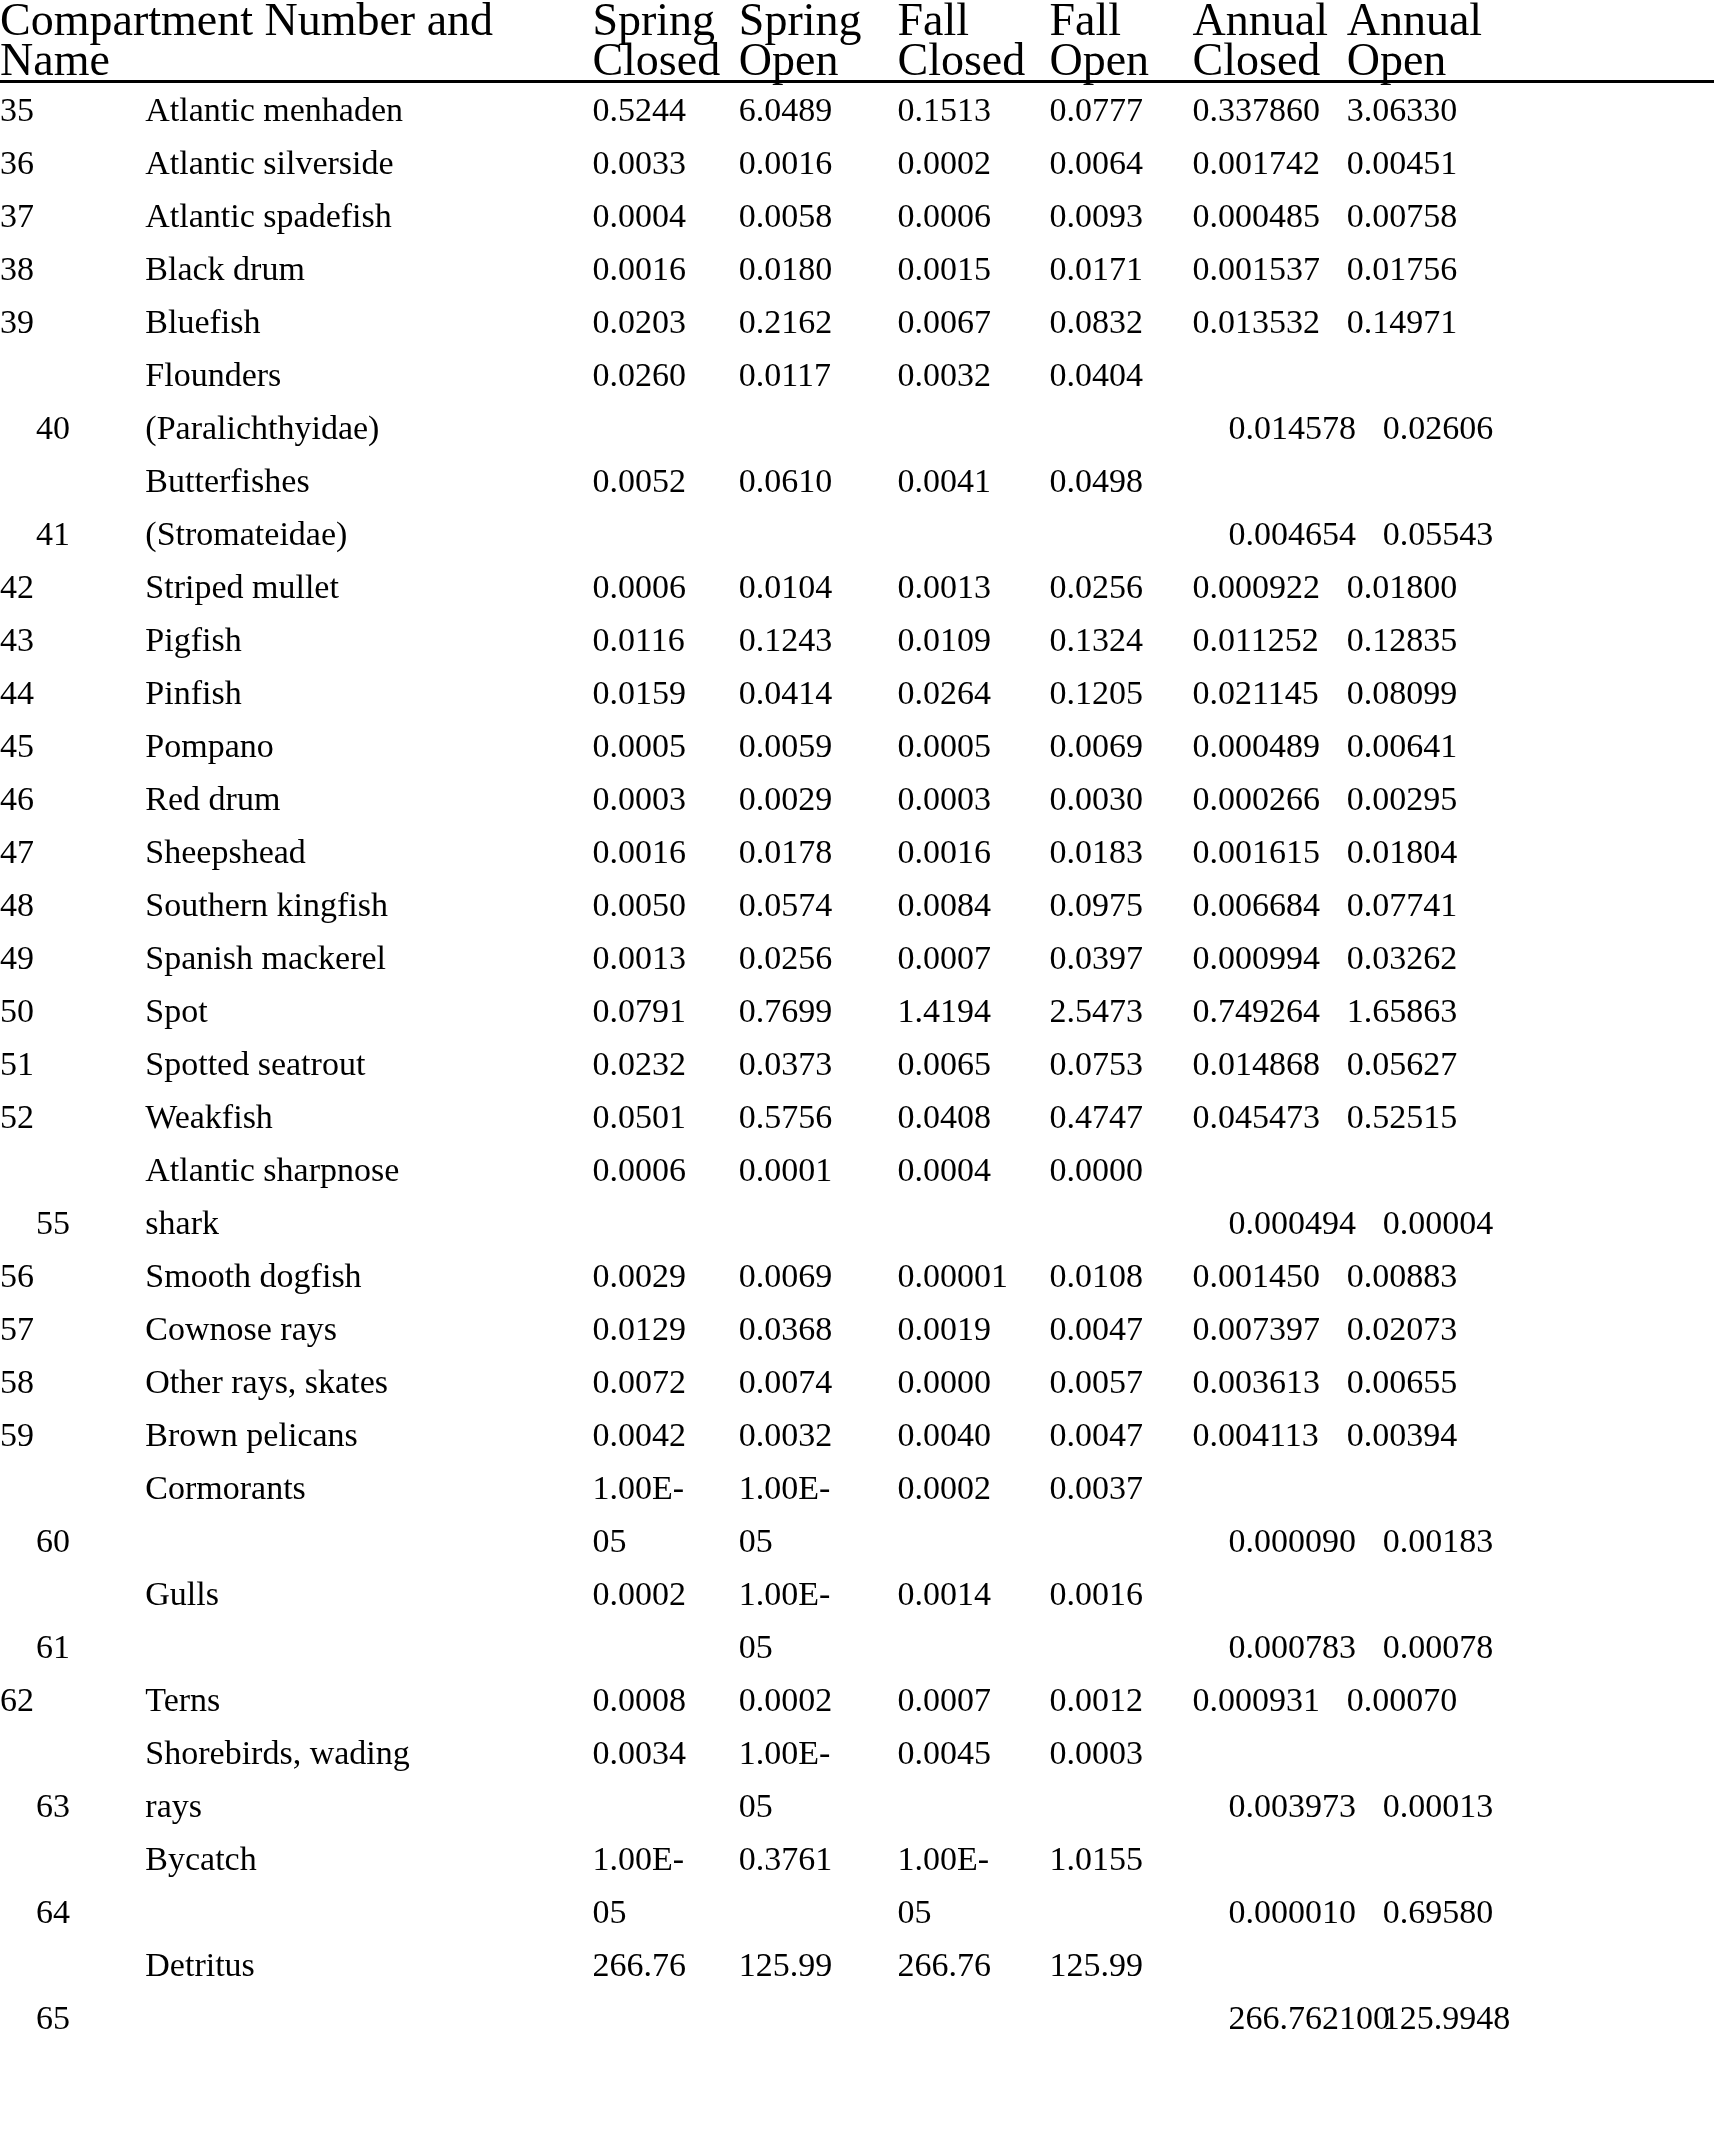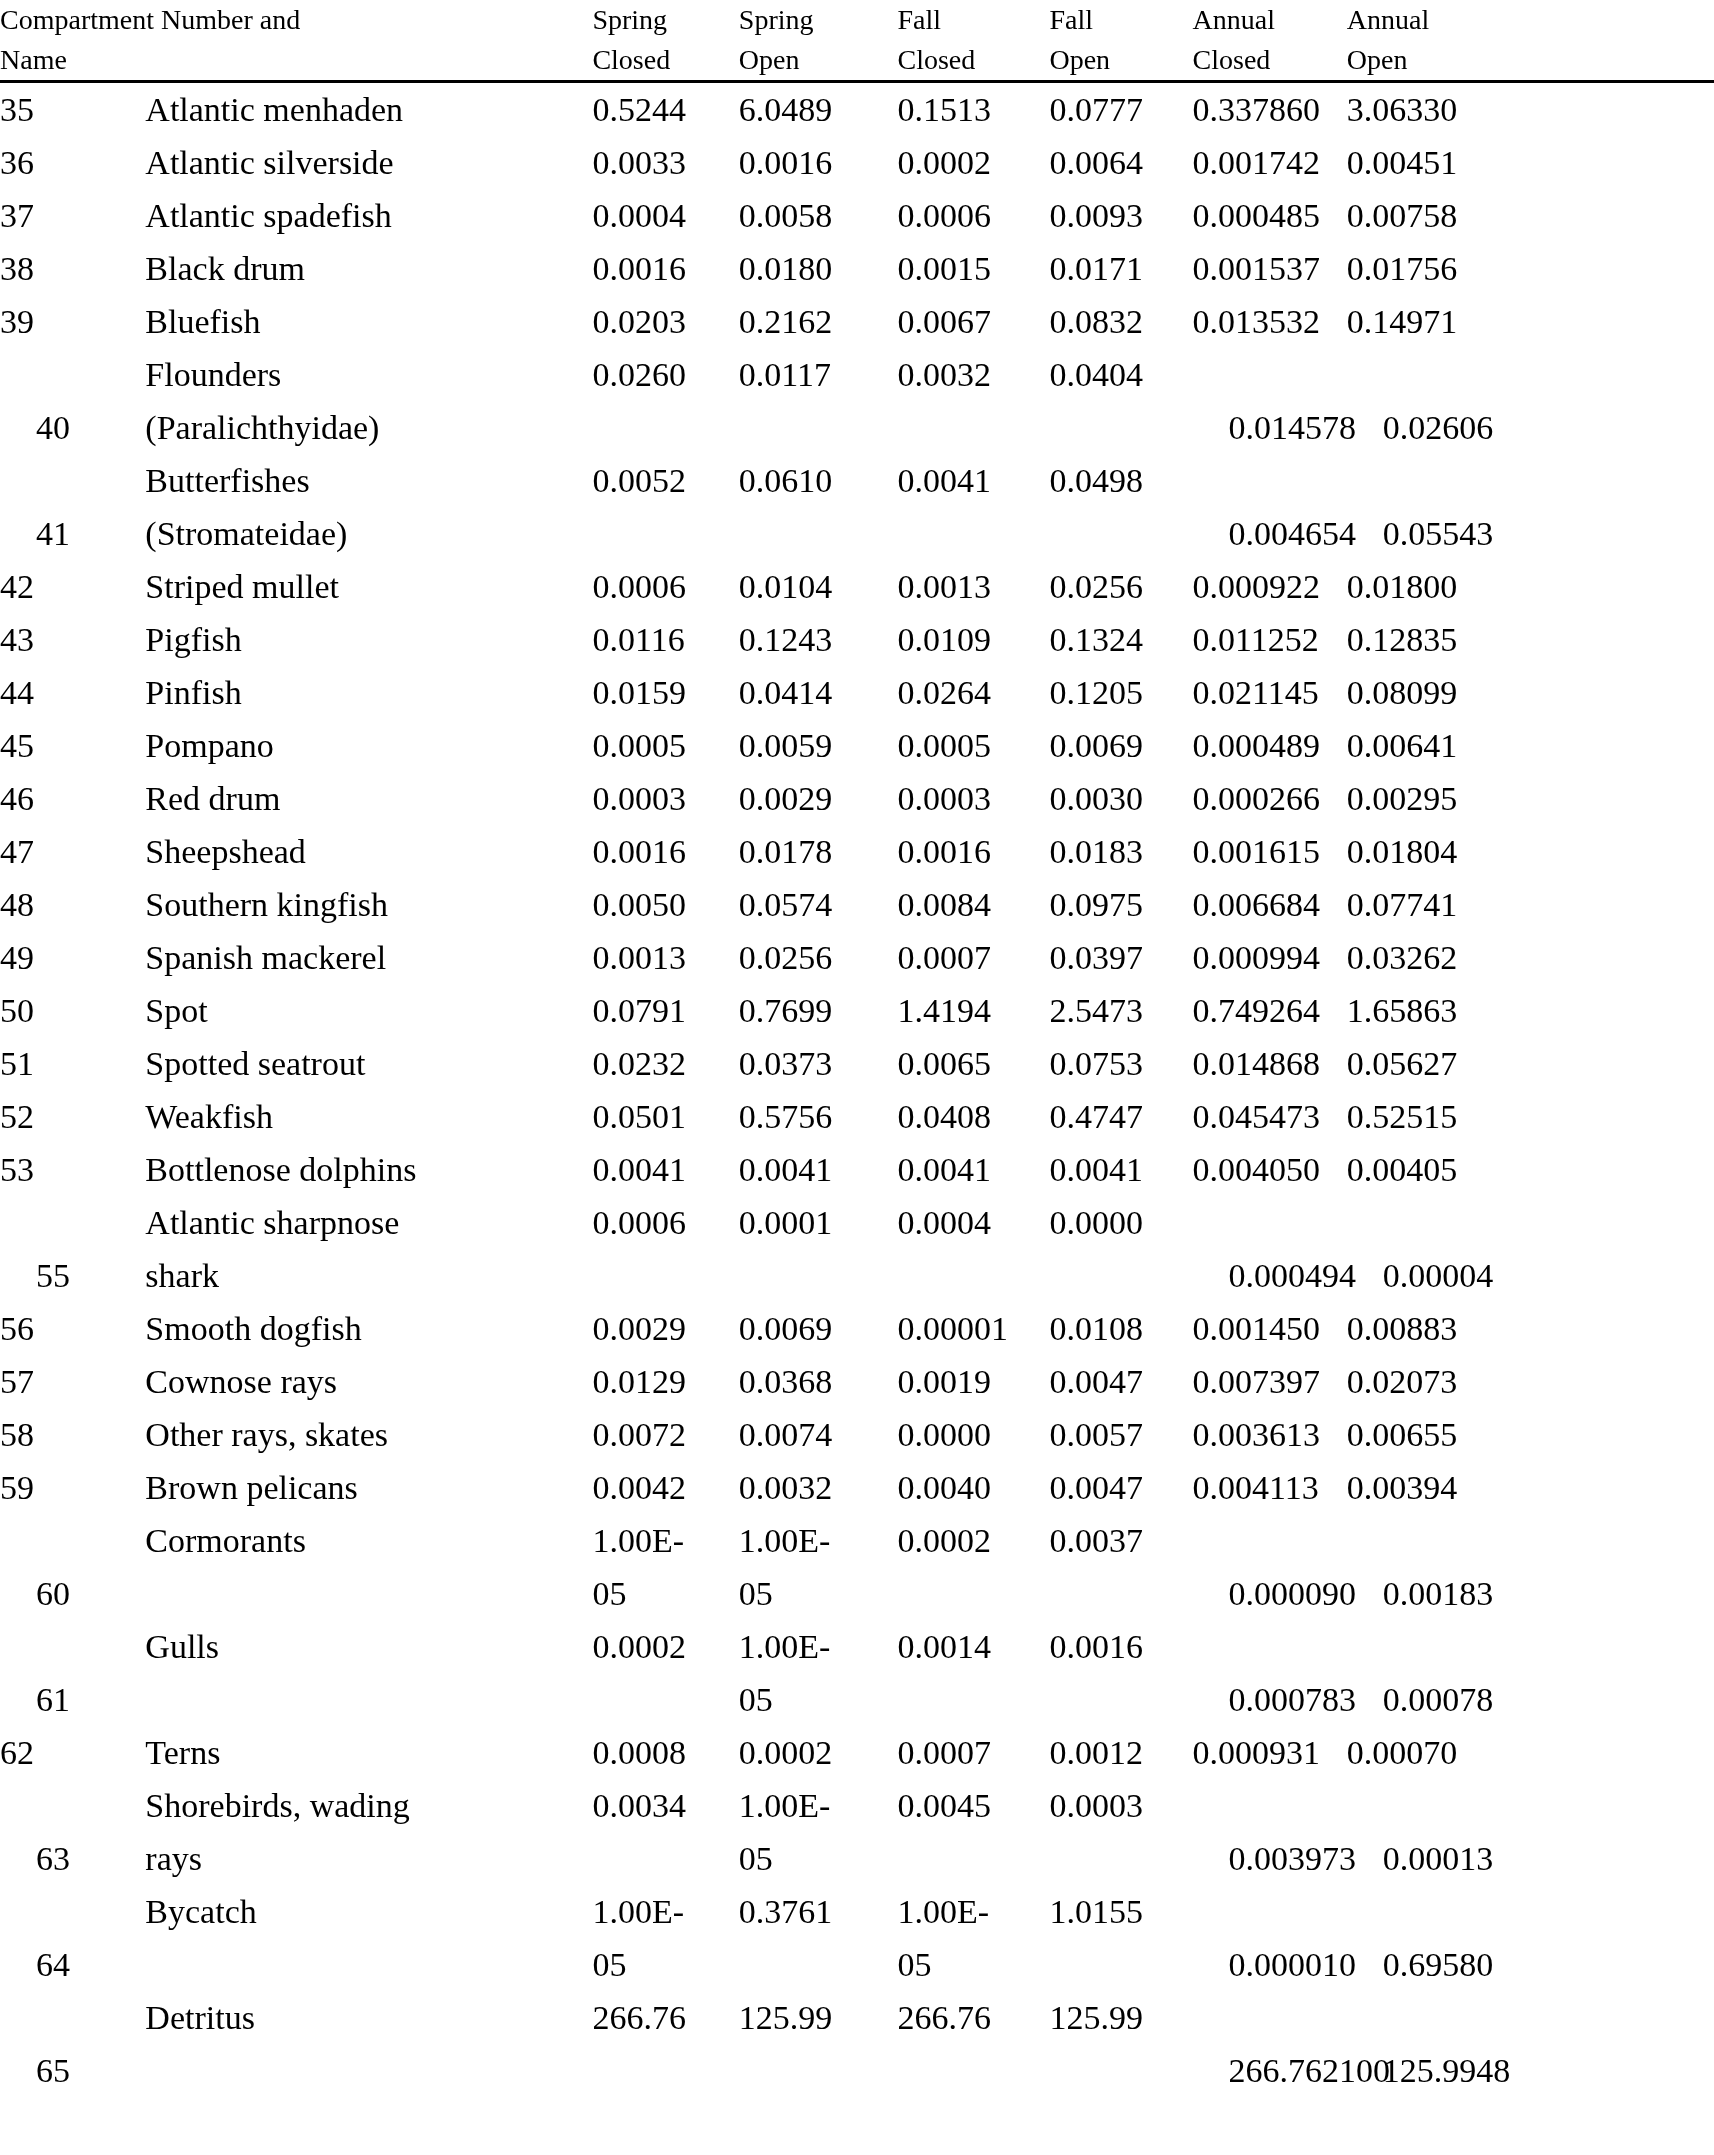--- a/index.html
+++ b/index.html
@@ -41,21 +41,21 @@
   col.c-name   { width: 403px; }
   col.c-sc     { width: 132px; }
   col.c-so     { width: 143px; }
   col.c-fc     { width: 137px; }
   col.c-fo     { width: 129px; }
   col.c-ac     { width: 139px; }
   col.c-ao     { width: 331px; }
 
   
   thead th {
-    font-size: 28px;
+    font-size: 46px;
     line-height: 40px;
     padding-top: 3.4px;
     padding-bottom: 5px;
     vertical-align: top;
   }
   thead tr.header-row th {
     border-bottom: 3.4px solid #000000;
   }
   th.h-num { padding-left: 15px; }
   th.h-sc  { padding-left: 6.7px; }
@@ -355,32 +355,20 @@
             <span class="cellline">Weakfish</span>
           </td>
           <td class="v-col sc-col"><span>0.0501</span></td>
           <td class="v-col so-col"><span>0.5756</span></td>
           <td class="v-col fc-col"><span>0.0408</span></td>
           <td class="v-col fo-col"><span>0.4747</span></td>
           <td class="v-col ac-col"><span>0.045473</span></td>
           <td class="v-col ao-col"><span>0.52515</span></td>
         </tr>
         <tr>
-          <td class="n-col"><span>53</span></td>
-          <td class="nm-col">
-            <span class="cellline">Bottlenose dolphins</span>
-          </td>
-          <td class="v-col sc-col"><span>0.0041</span></td>
-          <td class="v-col so-col"><span>0.0041</span></td>
-          <td class="v-col fc-col"><span>0.0041</span></td>
-          <td class="v-col fo-col"><span>0.0041</span></td>
-          <td class="v-col ac-col"><span>0.004050</span></td>
-          <td class="v-col ao-col"><span>0.00405</span></td>
-        </tr>
-        <tr>
           <td class="n-col">
             <span class="shift-down">55</span>
           </td>
           <td class="nm-col">
             <span class="cellline">Atlantic sharpnose</span>
             <span class="cellline">shark</span>
           </td>
           <td class="v-col sc-col"><span>0.0006</span></td>
           <td class="v-col so-col"><span>0.0001</span></td>
           <td class="v-col fc-col"><span>0.0004</span></td>

